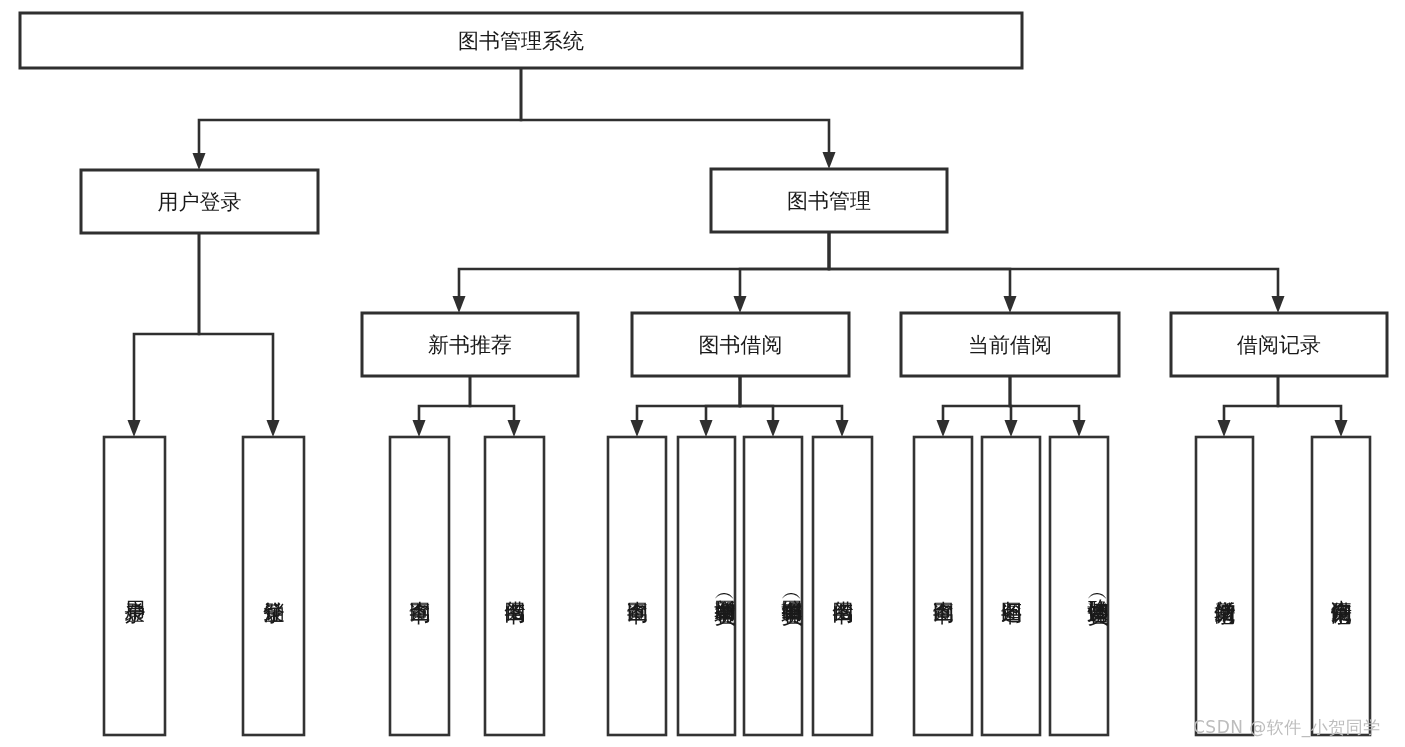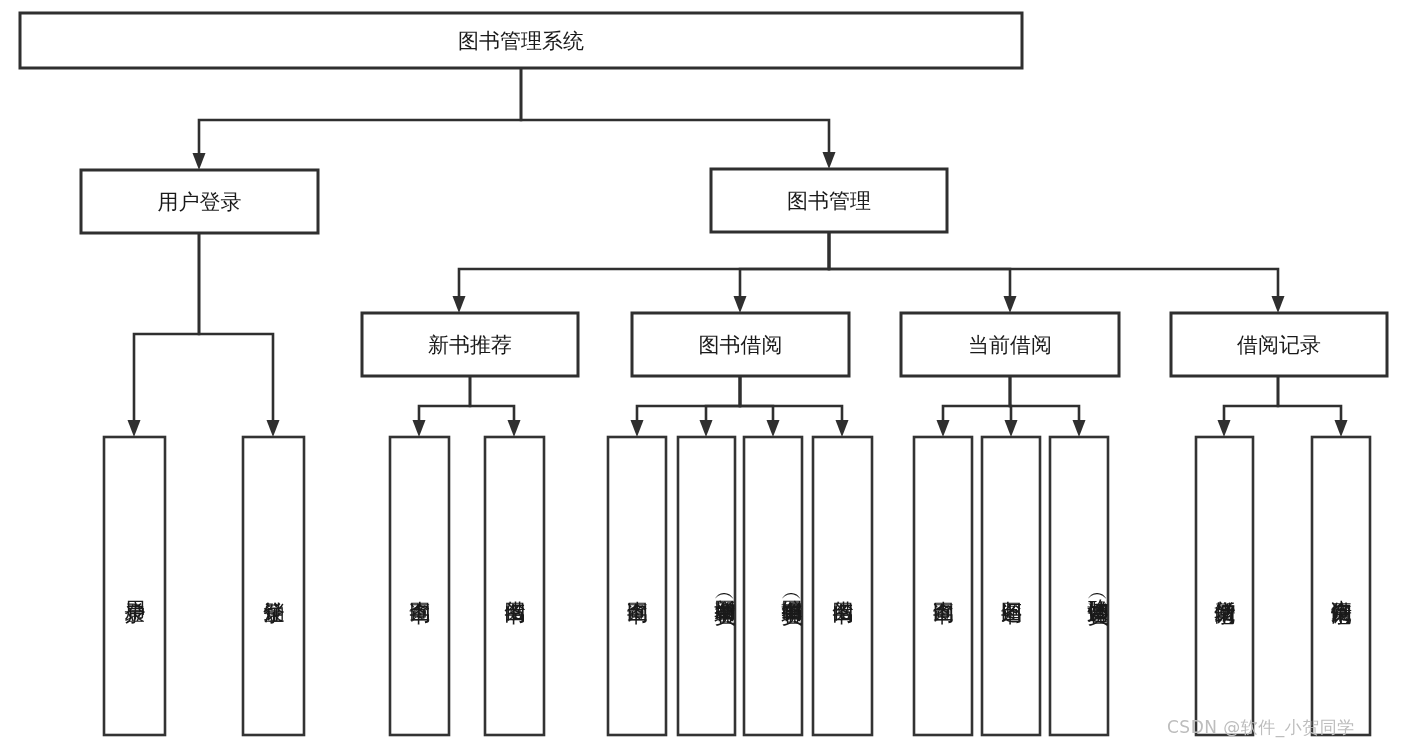--- a/index.html
+++ b/index.html
@@ -170,14 +170,14 @@
       <div class="leaf-label centered" style="left: 608px; top: 445px; width: 58px; height: 282px;">查询图书</div>
       <div class="leaf-label" style="left: 678px; top: 445px; width: 57px; height: 282px;">新增图书（管理员）</div>
       <div class="leaf-label" style="left: 744px; top: 445px; width: 58px; height: 282px;">编辑图书（管理员）</div>
       <div class="leaf-label centered" style="left: 813px; top: 445px; width: 59px; height: 282px;">借阅图书</div>
       <div class="leaf-label centered" style="left: 914px; top: 445px; width: 58px; height: 282px;">查询图书</div>
       <div class="leaf-label centered" style="left: 982px; top: 445px; width: 58px; height: 282px;">归还图书</div>
       <div class="leaf-label" style="left: 1050px; top: 445px; width: 58px; height: 282px;">确认归还（管理员）</div>
       <div class="leaf-label centered" style="left: 1196px; top: 445px; width: 57px; height: 282px;">新增借阅记录</div>
       <div class="leaf-label centered" style="left: 1312px; top: 445px; width: 58px; height: 282px;">查询借阅记录</div>
     </div>
-  <div class="watermark" style="left: 1167px; top: 716px;">CSDN @软件_小贺同学</div>
+  <div class="watermark" style="left: 1193px; top: 716px;">CSDN @软件_小贺同学</div>
 </div>
 
 </body></html>

